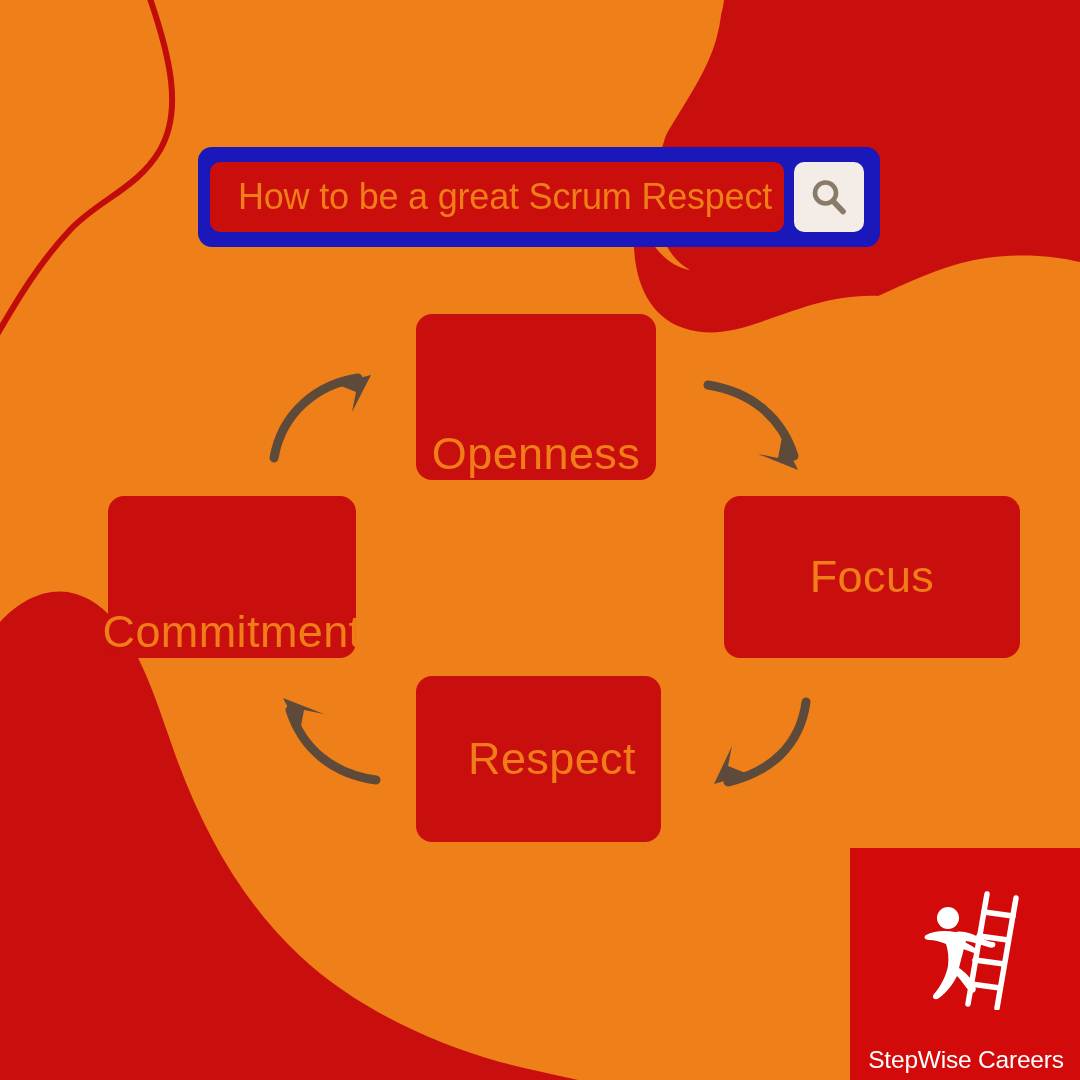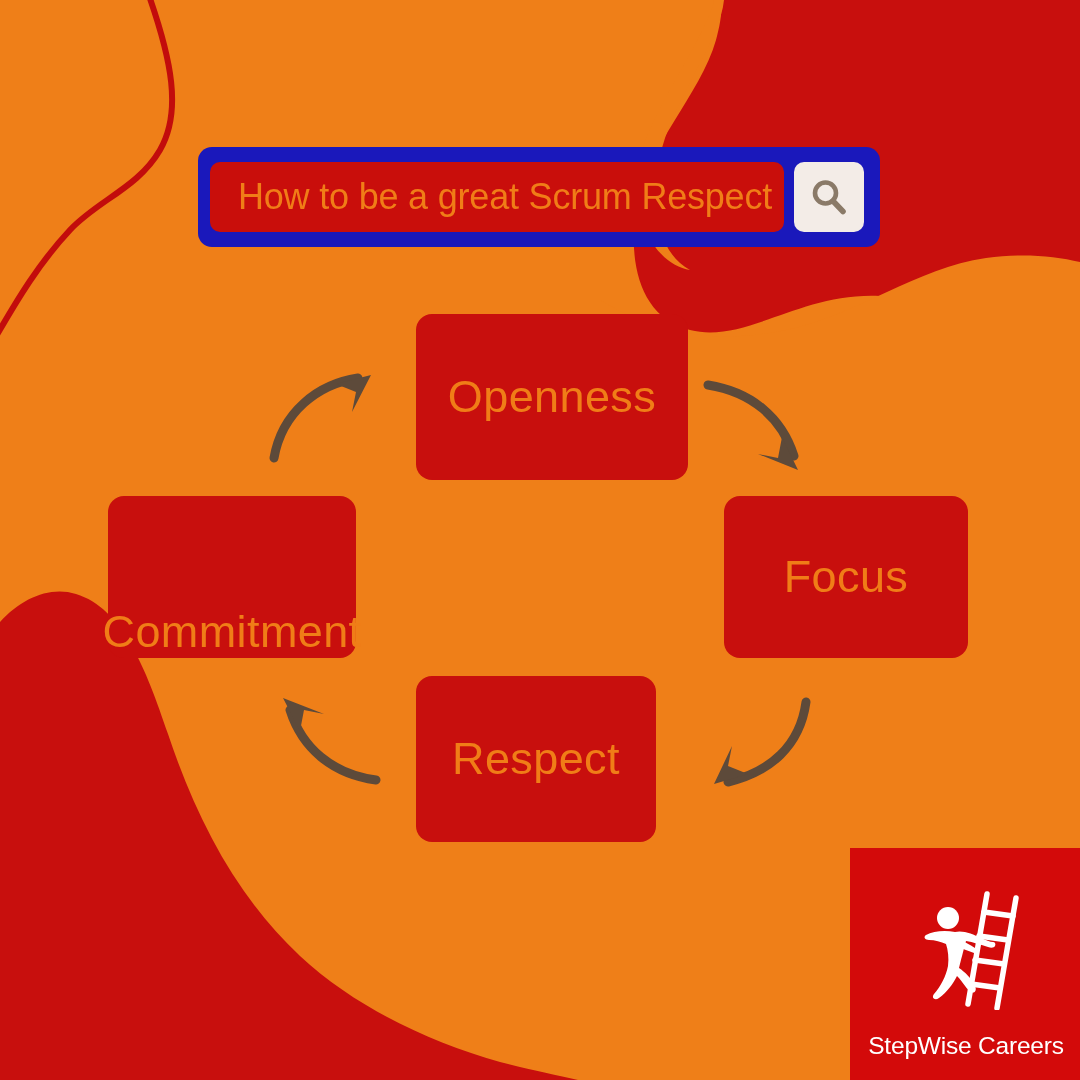--- a/index.html
+++ b/index.html
@@ -68,23 +68,23 @@
     background: #c80f0d;
     border-radius: 16px;
     display: flex;
     align-items: center;
     justify-content: center;
     color: #f07d17;
     font-size: 45px;
     font-weight: 300;
     letter-spacing: 0.4px;
   }
-  .box-openness   { left: 416px; top: 314px;  width: 272px; height: 166px; }
-  .box-focus      { left: 724px; top: 496px;  width: 244px; height: 162px; }
-  .box-respect    { left: 416px; top: 676px;  width: 240px; height: 166px; }
+  .box-openness   { left: 416px; top: 314px;  width: 240px; height: 166px; align-items: flex-end; }
+  .box-focus      { left: 724px; top: 496px;  width: 296px; height: 162px; }
+  .box-respect    { left: 416px; top: 676px;  width: 218px; height: 166px; padding-left: 27px; }
   .box-commitment { left: 108px; top: 496px;  width: 248px; height: 162px; align-items: flex-end; }
   
   .arrow-layer {
     position: absolute;
     left: 0; top: 0;
     width: 1080px; height: 1080px;
     pointer-events: none;
   }
   
   .logo-badge {
@@ -101,21 +101,21 @@
   }
   .logo-mark {
     margin-top: 34px;
     width: 150px;
     height: 128px;
   }
   .logo-text {
     color: #ffffff;
     font-size: 24.5px;
     letter-spacing: -0.2px;
-    margin-top: 22px;
+    margin-top: 36px;
   }
 </style>
 </head>
 <body>
 
 <div id="canvas">
 
   <svg id="bg-svg" viewBox="0 0 1080 1080">
 
     <path fill="#c80f0d" d="M1080,0 L1080,360 C1010,352 950,300 880,296 C800,292 746,344 690,330

